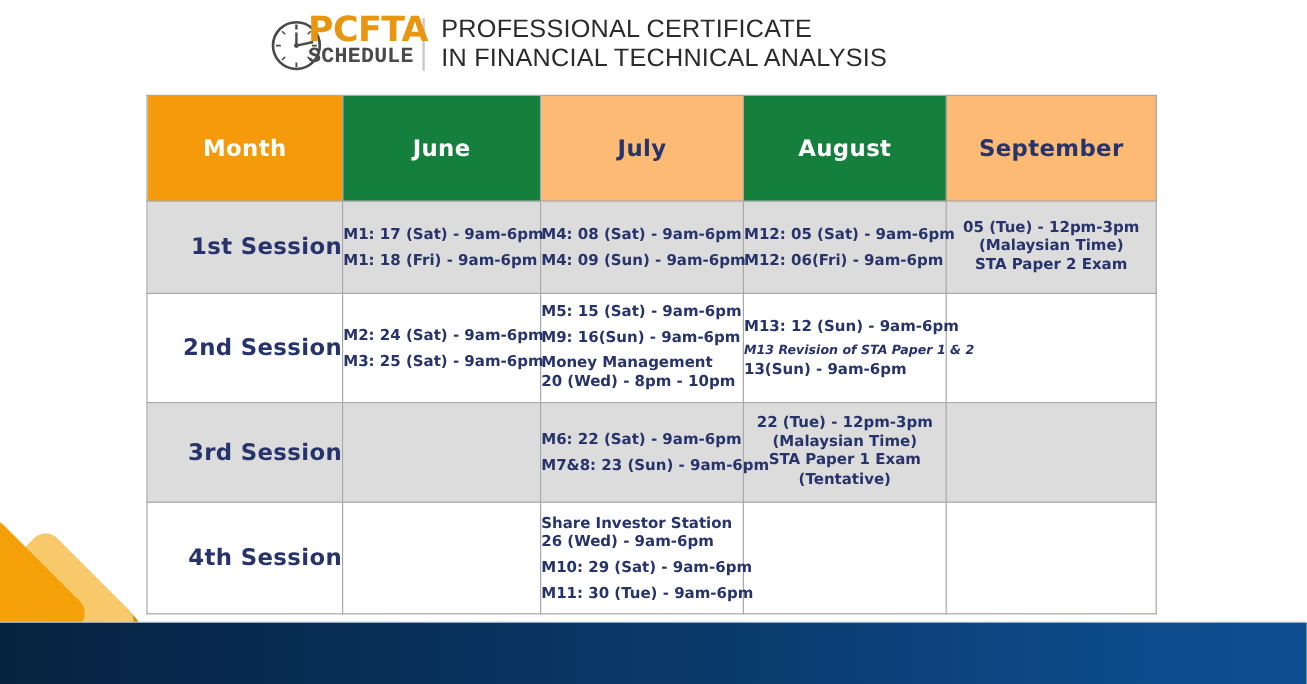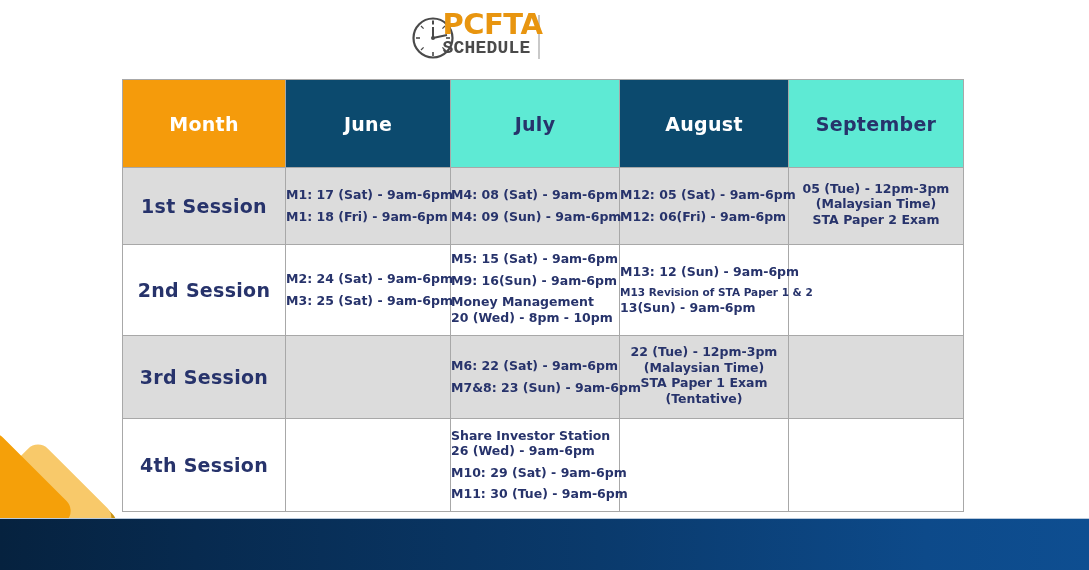--- a/index.html
+++ b/index.html
@@ -152,22 +152,22 @@
   .hdr-cell {
     height: 87px;
     text-align: center;
     font-family: "DejaVu Sans", sans-serif;
     font-weight: bold;
     font-size: 19px;
     letter-spacing: 0.3px;
     border: none;
   }
   .hdr-orange { background: #F59B0B; color: #ffffff; margin-top: 14px; }
-  .hdr-navy   { background: #0c4a6e; color: #ffffff; }
-  .hdr-orange-dark { background: #5eead4; color: #27336B; }
+  .hdr-navy   { background: #15803d; color: #ffffff; }
+  .hdr-orange-dark { background: #fdba74; color: #27336B; }
 
   
   .session-cell {
     text-align: center;
     font-family: "DejaVu Sans", sans-serif;
     font-weight: bold;
     font-size: 19px;
     color: #27336B;
     letter-spacing: 0.3px;
   }
@@ -178,27 +178,27 @@
     font-family: "DejaVu Sans", sans-serif;
     font-weight: bold;
     font-size: 12.5px;
     color: #27336B;
     line-height: 1.0;
   }
   .content-cell.center { text-align: center; }
   .content-cell .line { display: block; margin: 0 0 9px 0; white-space: nowrap; }
   .content-cell .line:last-child { margin-bottom: 0; }
   .content-cell .line.tight { margin-bottom: 3px; }
-  .content-cell .line.small { font-size: 10.5px; margin-bottom: 4px; }
+  .content-cell .line.small { font-size: 10.5px; margin-bottom: 4px; font-style: italic; }
 
   .row-gray td { background: #dcdcdc; }
   .row-white td { background: #ffffff; }
 
   .col-month  { width: 162px; }
-  .col-month-row { width: 162px; }
+  .col-month-row { width: 162px; text-align: right; }
   .col-june   { width: 164px; }
   .col-july   { width: 168px; }
   .col-august { width: 168px; }
   .col-sept   { width: 174px; }
 
   .r1 td { height: 76px; }
   .r2 td { height: 90px; }
   .r3 td { height: 82px; }
   .r4 td { height: 92px; }
 </style>
@@ -227,20 +227,22 @@
         <line x1="23" y1="24" x2="23" y2="13" stroke="#4a4a4a" stroke-width="2"></line>
         <line x1="23" y1="24" x2="37" y2="21" stroke="#4a4a4a" stroke-width="2"></line>
         <circle cx="23" cy="24" r="2" fill="#4a4a4a"></circle>
       </svg>
       <div class="logo-words">
         <span class="logo-pcfta">PCFTA</span>
         <span class="logo-schedule">SCHEDULE</span>
       </div>
     </div>
     <div class="logo-divider"></div>
+    <div class="subtitle">PROFESSIONAL CERTIFICATE
+IN FINANCIAL TECHNICAL ANALYSIS</div>
   </div>
 </div>
 
 <table class="schedule-table">
   <thead>
     <tr>
       <th class="hdr-cell hdr-orange col-month">Month</th>
       <th class="hdr-cell hdr-navy col-june">June</th>
       <th class="hdr-cell hdr-orange-dark col-july">July</th>
       <th class="hdr-cell hdr-navy col-august">August</th>

